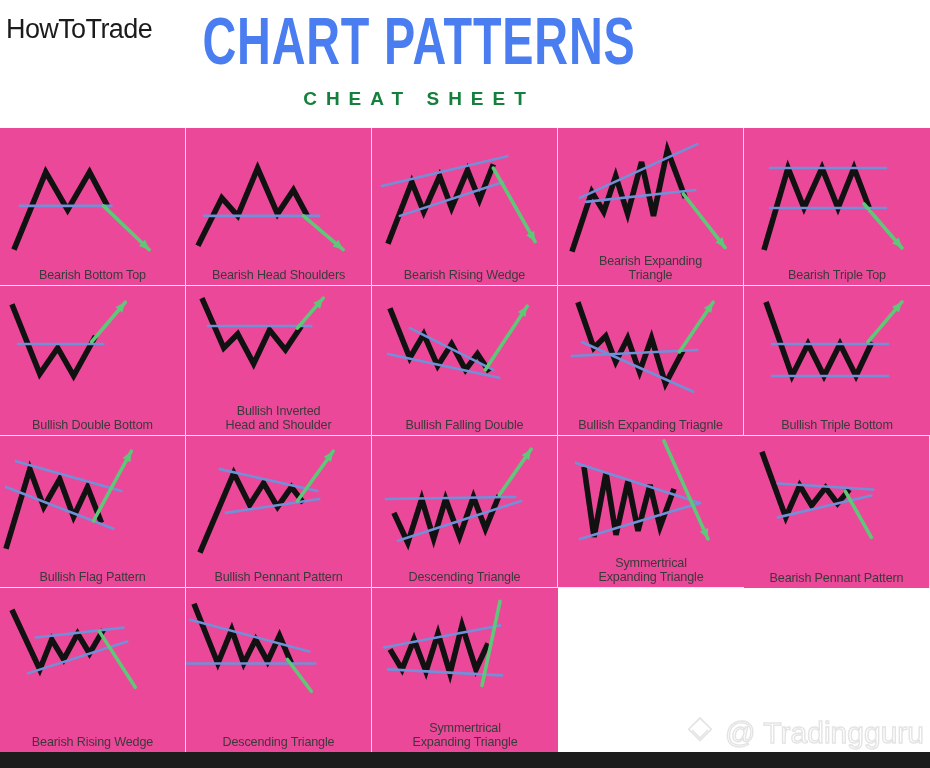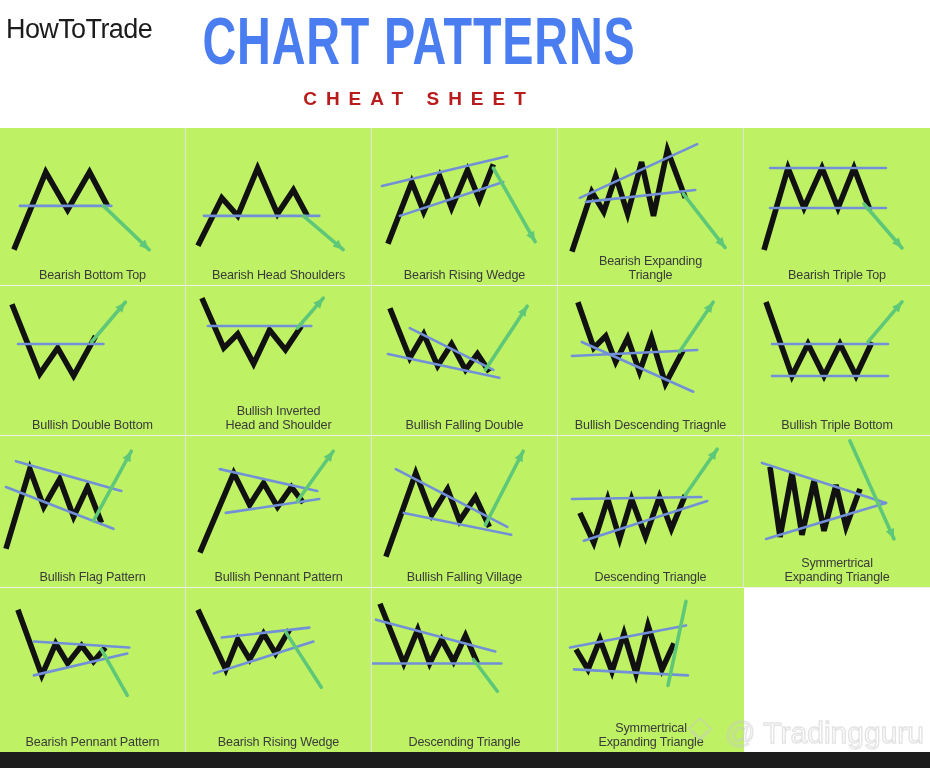--- a/index.html
+++ b/index.html
@@ -44,21 +44,21 @@
     letter-spacing: 1px;
     line-height: 1.05;
     transform: scaleX(0.82) scaleY(1.18);
     transform-origin: center top;
     white-space: nowrap;
   }
   .sub-title {
     margin-top: 22px;
     font-size: 19px;
     font-weight: 700;
-    color: #b91c1c;
+    color: #15803d;
     letter-spacing: 9px;
     white-space: nowrap;
   }
 
   
   .grid {
     position: absolute;
     top: 128px; left: 0;
     width: 930px; height: 624px;
     display: grid;
@@ -67,21 +67,21 @@
   }
   .cell {
     position: relative;
     border-right: 1px solid #e2e2e2;
     border-bottom: 1px solid #efefef;
     display: flex;
     flex-direction: column;
     align-items: center;
     justify-content: flex-start;
     overflow: visible;
-    background: #bef264;
+    background: #ec4899;
   }
   .cell.no-right { border-right: none; }
   .cell.no-bottom { border-bottom: none; }
   .cell .art {
     width: 100%;
     flex: 1 1 auto;
     display: block;
     min-height: 0;
   }
   .cell .art svg { width: 100%; height: 100%; display: block; }
@@ -236,21 +236,21 @@
       <div class="cell">
         <div class="art">
           <svg viewBox="0 0 186 120" preserveAspectRatio="xMidYMid meet">
             <polyline points="20,10 36,56 48,44 58,70 70,46 82,80 94,46 108,92 126,58" fill="none" stroke="#111111" stroke-width="5.6" stroke-linejoin="miter" stroke-linecap="butt"></polyline>
             <line x1="14" y1="64" x2="140" y2="58" stroke="#7190d8" stroke-width="2.6" stroke-linecap="round"></line>
             <line x1="24" y1="50" x2="136" y2="100" stroke="#7190d8" stroke-width="2.6" stroke-linecap="round"></line>
             <line x1="122" y1="60" x2="156" y2="10" stroke="#5ec878" stroke-width="3.6" stroke-linecap="round"></line>
             <polygon points="156,10 154.0612374991278,20.827797558377778 146.6431031462494,15.783466198420465" fill="#5ec878"></polygon>
           </svg>
         </div>
-        <div class="caption">Bullish Descending Triagnle</div>
+        <div class="caption">Bullish Expanding Triagnle</div>
       </div>
       <div class="cell no-right">
         <div class="art">
           <svg viewBox="0 0 186 120" preserveAspectRatio="xMidYMid meet">
             <polyline points="22,10 48,84 64,52 80,84 96,52 112,84 128,50" fill="none" stroke="#111111" stroke-width="5.6" stroke-linejoin="miter" stroke-linecap="butt"></polyline>
             <line x1="28" y1="52" x2="144" y2="52" stroke="#7190d8" stroke-width="2.6" stroke-linecap="round"></line>
             <line x1="28" y1="84" x2="144" y2="84" stroke="#7190d8" stroke-width="2.6" stroke-linecap="round"></line>
             <line x1="124" y1="50" x2="158" y2="10" stroke="#5ec878" stroke-width="3.6" stroke-linecap="round"></line>
             <polygon points="158,10 154.9126092299487,20.557841551804145 148.07745735885177,14.74796246137175" fill="#5ec878"></polygon>
           </svg>
@@ -273,32 +273,20 @@
         <div class="art">
           <svg viewBox="0 0 186 120" preserveAspectRatio="xMidYMid meet">
             <polyline points="14,110 48,30 64,62 78,40 92,64 106,44 118,60" fill="none" stroke="#111111" stroke-width="5.6" stroke-linejoin="miter" stroke-linecap="butt"></polyline>
             <line x1="34" y1="26" x2="132" y2="48" stroke="#7190d8" stroke-width="2.6" stroke-linecap="round"></line>
             <line x1="40" y1="70" x2="134" y2="56" stroke="#7190d8" stroke-width="2.6" stroke-linecap="round"></line>
             <line x1="112" y1="58" x2="148" y2="8" stroke="#5ec878" stroke-width="3.6" stroke-linecap="round"></line>
             <polygon points="148,8 145.77128370582537,18.77185330758271 138.49122826946484,13.530213393403114" fill="#5ec878"></polygon>
           </svg>
         </div>
         <div class="caption">Bullish Pennant Pattern</div>
-      </div>
-      <div class="cell">
-        <div class="art">
-          <svg viewBox="0 0 186 120" preserveAspectRatio="xMidYMid meet">
-            <polyline points="14,114 44,30 60,72 76,46 88,78 104,54 118,84" fill="none" stroke="#111111" stroke-width="5.6" stroke-linejoin="miter" stroke-linecap="butt"></polyline>
-            <line x1="24" y1="26" x2="136" y2="84" stroke="#7190d8" stroke-width="2.6" stroke-linecap="round"></line>
-            <line x1="32" y1="70" x2="140" y2="92" stroke="#7190d8" stroke-width="2.6" stroke-linecap="round"></line>
-            <line x1="114" y1="82" x2="152" y2="8" stroke="#5ec878" stroke-width="3.6" stroke-linecap="round"></line>
-            <polygon points="152,8 151.4018963905499,18.983727603703706 143.42183088295857,14.885856126832486" fill="#5ec878"></polygon>
-          </svg>
-        </div>
-        <div class="caption">Bullish Falling Village</div>
       </div>
       <div class="cell">
         <div class="art">
           <svg viewBox="0 0 186 120" preserveAspectRatio="xMidYMid meet">
             <polyline points="22,70 36,100 50,56 62,96 74,56 88,94 102,54 114,86 128,52" fill="none" stroke="#111111" stroke-width="5.6" stroke-linejoin="miter" stroke-linecap="butt"></polyline>
             <line x1="14" y1="56" x2="144" y2="54" stroke="#7190d8" stroke-width="2.6" stroke-linecap="round"></line>
             <line x1="26" y1="98" x2="150" y2="58" stroke="#7190d8" stroke-width="2.6" stroke-linecap="round"></line>
             <line x1="128" y1="52" x2="160" y2="6" stroke="#5ec878" stroke-width="3.6" stroke-linecap="round"></line>
             <polygon points="160,6 157.94630009481733,16.80658672752191 150.58218120083916,11.683721409971874" fill="#5ec878"></polygon>
           </svg>

